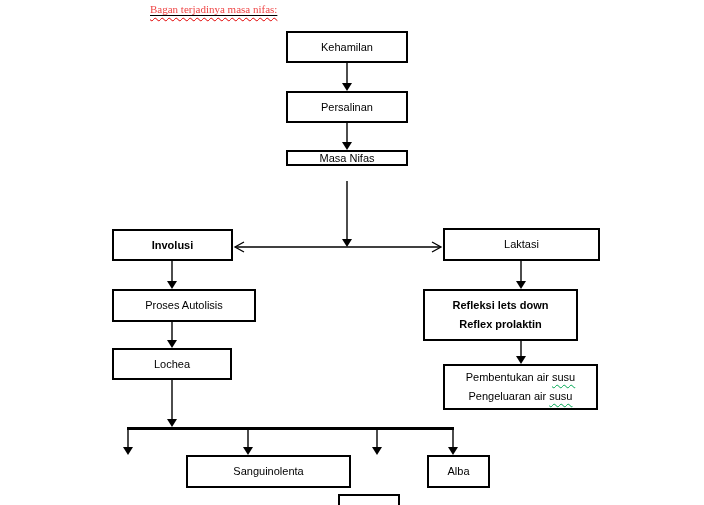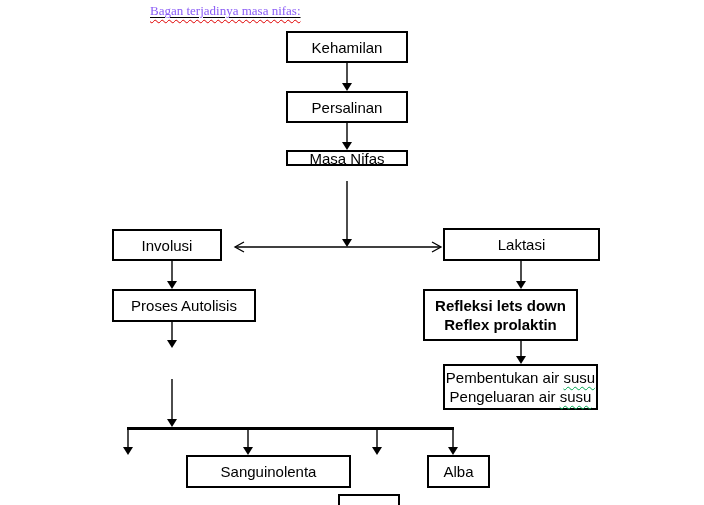--- a/index.html
+++ b/index.html
@@ -10,22 +10,22 @@
     background: #ffffff;
     font-family: "Liberation Sans", sans-serif;
     color: #000;
     overflow: hidden;
   }
   .title {
     position: absolute;
     left: 150px;
     top: 3px;
     font-family: "Liberation Serif", serif;
-    font-size: 13px;
-    color: #8b5cf6;
+    font-size: 11px;
+    color: #ef4444;
     white-space: nowrap;
   }
   .u-solid {
     text-decoration: underline;
     text-decoration-color: #000;
     text-decoration-thickness: 1px;
     text-underline-offset: 2px;
   }
   .u-wavy-red {
     text-decoration: underline wavy var(--spell-red, #e00000);
@@ -40,21 +40,21 @@
   .box {
     position: absolute;
     box-sizing: border-box;
     border: 2px solid #000;
     background: #fff;
     display: flex;
     flex-direction: column;
     align-items: center;
     justify-content: center;
     text-align: center;
-    font-size: 15px;
+    font-size: 11px;
     line-height: 19px;
     white-space: nowrap;
   }
   .wavy-green {
     text-decoration: underline wavy var(--grammar-green, #00a651);
     text-decoration-thickness: 1px;
     text-underline-offset: 3px;
   }
   .conn-line { stroke: #000; stroke-width: 1.4; }
   .conn-line-thick { stroke: #000; stroke-width: 3; }
@@ -143,37 +143,40 @@
   </div>
 
   <div class="box" style="left:286px; top:91px; width:122px; height:32px;">
     <span>Persalinan</span>
   </div>
 
   <div class="box" style="left:286px; top:150px; width:122px; height:16px;">
     <span>Masa Nifas</span>
   </div>
 
-  <div class="box" style="left:112px; top:229px; width:110px; height:32px;">
+  <div class="box" style="left:112px; top:229px; width:121px; height:32px;font-weight:bold;">
     <span>Involusi</span>
   </div>
 
   <div class="box" style="left:443px; top:228px; width:157px; height:33px;">
     <span>Laktasi</span>
   </div>
 
   <div class="box" style="left:112px; top:289px; width:144px; height:33px;">
     <span>Proses Autolisis</span>
   </div>
 
   <div class="box" style="left:423px; top:289px; width:155px; height:52px;font-weight:bold;">
     <div>Refleksi lets down</div>
     <div>Reflex prolaktin</div>
   </div>
 
+  <div class="box" style="left:112px; top:348px; width:120px; height:32px;">
+    <span>Lochea</span>
+  </div>
 
   <div class="box" style="left:443px; top:364px; width:155px; height:46px;">
     <div>
       <span>Pembentukan air</span>
       <span class="wavy-green">susu</span>
     </div>
     <div>
       <span>Pengeluaran air</span>
       <span class="wavy-green">susu</span>
     </div>

